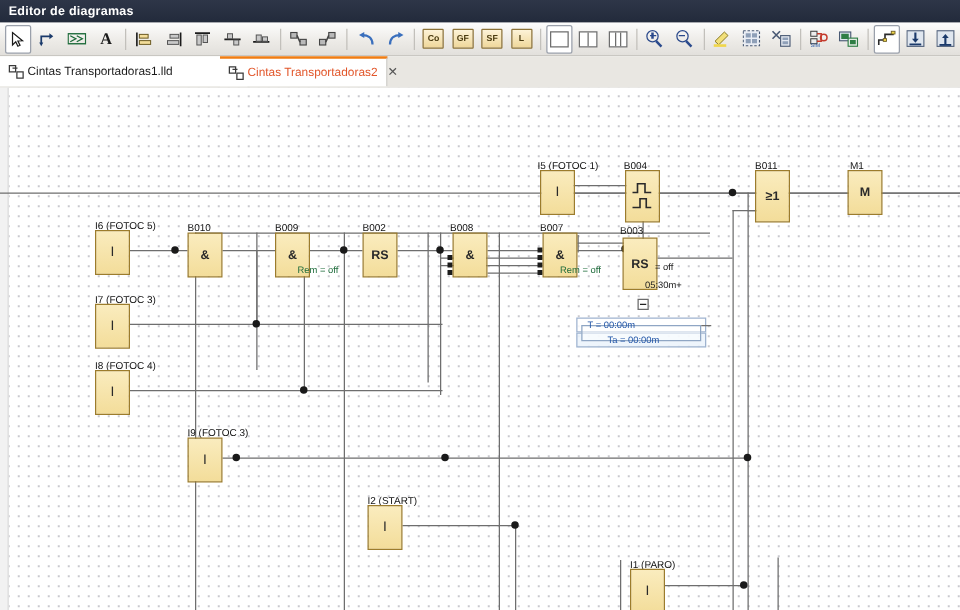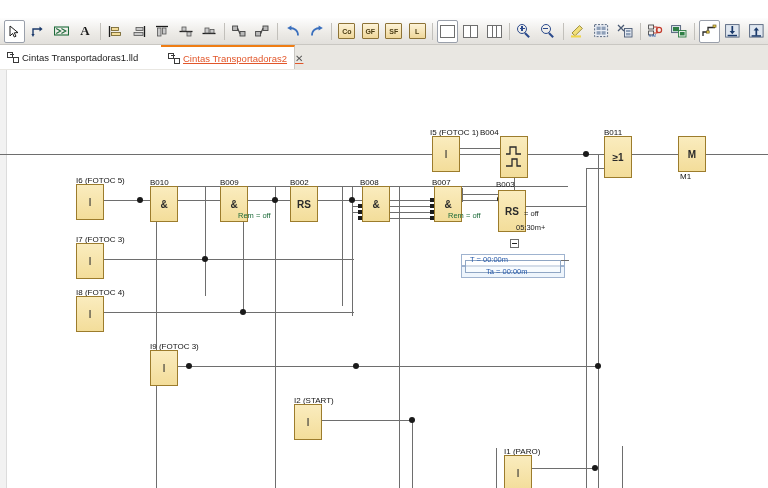--- a/index.html
+++ b/index.html
@@ -132,20 +132,23 @@
 
   .pinsq{position:absolute;width:4px;height:4px;background:#1c1c1c;}
 
   .orgt{font-size:10px;font-weight:bold;}
 </style>
 </head>
 <body>
 
 <div id="app">
 
+  <div class="titlebar">
+    <div class="ttl">Editor de diagramas</div>
+  </div>
 
   <div class="toolbar">
 
     <div class="tb-btn sel">
       <svg width="12" height="13" viewBox="0 0 12 13">
         <path d="M1 1 L1 11 L3.6 8.4 L5.3 12 L7 11.2 L5.3 7.8 L9 7.6 Z" fill="#fff" stroke="#1b1b1b" stroke-width="1"></path>
       </svg>
     </div>
     <div class="tb-btn">
       <svg width="14" height="13" viewBox="0 0 14 13">
@@ -366,21 +369,21 @@
 
     <div class="tab inactive" style="left:0;width:199px;">
       <span class="tabicon">
         <span class="sq" style="left:0;top:0;"></span>
         <span class="sq" style="left:6px;top:5px;"></span>
         <span class="l" style="left:3px;top:2px;width:4px;height:1px;"></span>
       </span>
       <span class="tabtext">Cintas Transportadoras1.lld</span>
     </div>
 
-    <div class="tab active" style="left:161px;width:134px;text-decoration:underline;">
+    <div class="tab active" style="left:176px;width:134px;">
       <span class="tabicon">
         <span class="sq" style="left:0;top:0;"></span>
         <span class="sq" style="left:6px;top:5px;"></span>
         <span class="l" style="left:3px;top:2px;width:4px;height:1px;"></span>
       </span>
       <span class="tabtext">Cintas Transportadoras2</span>
       <span class="closex">✕</span>
     </div>
   </div>
 
@@ -538,34 +541,34 @@
     <div class="lbl" style="left:432px;top:108px;">B007</div>
     <div class="blk" style="left:434px;top:116px;width:28px;height:36px;">
       <span>&amp;</span>
     </div>
 
     <div class="lbl" style="left:496px;top:110px;color:#1b1b1b;">B003</div>
     <div class="blk" style="left:498px;top:120px;width:28px;height:42px;">
       <span>RS</span>
     </div>
 
-    <div class="lbl" style="left:480px;top:58px;">B004</div>
+    <div class="lbl" style="left:499px;top:58px;">B004</div>
     <div class="blk" style="left:500px;top:66px;width:28px;height:42px;position:absolute;">
       <svg width="20" height="26" viewBox="0 0 20 26">
         <path d="M2 10 L6 10 L6 3 L12 3 L12 10 L17 10" fill="none" stroke="#2a2a2a" stroke-width="1.3"></path>
         <path d="M2 22 L8 22 L8 15 L13 15 L13 22 L17 22" fill="none" stroke="#2a2a2a" stroke-width="1.3"></path>
       </svg>
     </div>
 
     <div class="lbl" style="left:604px;top:58px;">B011</div>
     <div class="blk" style="left:604px;top:66px;width:28px;height:42px;">
       <span class="orgt">≥1</span>
     </div>
 
-    <div class="lbl" style="left:680px;top:58px;margin-top:44px;">M1</div>
+    <div class="lbl" style="left:680px;top:58px;">M1</div>
     <div class="blk" style="left:678px;top:66px;width:28px;height:36px;">
       <span>M</span>
     </div>
 
     <div class="remlbl" style="left:238px;top:141px;">Rem = off</div>
     <div class="remlbl" style="left:448px;top:141px;">Rem = off</div>
     <div class="darklbl" style="left:524px;top:139px;">= off</div>
     <div class="darklbl" style="left:516px;top:153px;">05:30m+</div>
 
   </div>

